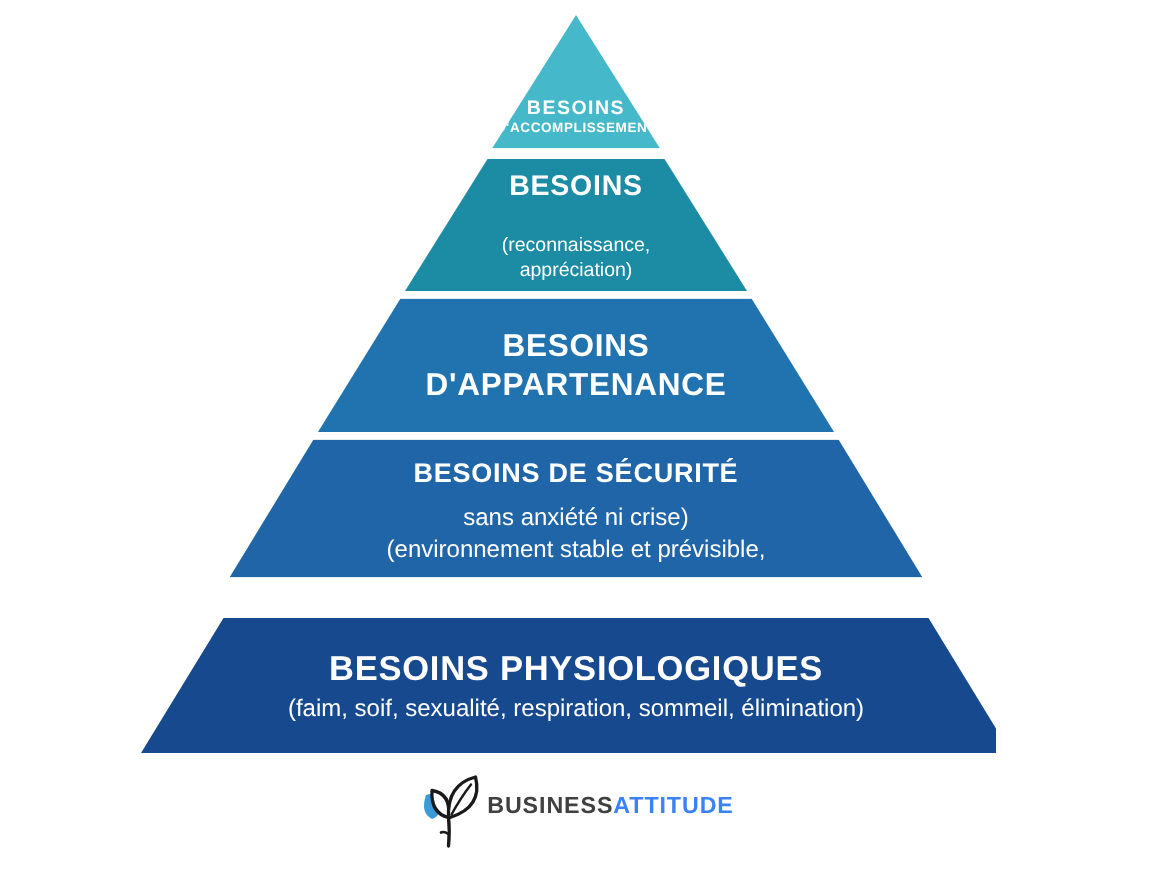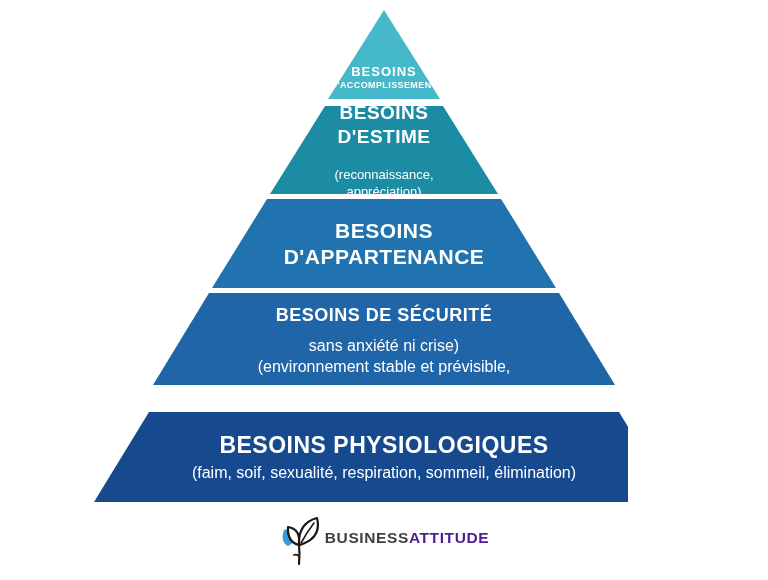--- a/index.html
+++ b/index.html
@@ -7,20 +7,21 @@
     padding: 0;
     background: #ffffff;
     font-family: "Liberation Sans", "DejaVu Sans", sans-serif;
   }
   .canvas {
     position: relative;
     width: 628px;
     height: 580px;
     background: #ffffff;
     overflow: hidden;
+    padding-left: 36px;
   }
   .level {
     position: absolute;
     left: 0;
     width: 768px;
     display: flex;
     flex-direction: column;
     align-items: center;
     justify-content: center;
     color: #ffffff;
@@ -104,21 +105,20 @@
 
 <div class="canvas">
 
   <div class="level level-1" style="background: rgb(69, 185, 201);">
     <div class="title-line">BESOINS</div>
     <div class="title-line-2">D'ACCOMPLISSEMENT</div>
   </div>
 
   <div class="level level-2" style="background: rgb(28, 140, 164);">
     <div class="title-line">BESOINS</div>
-    <div class="title-line">D'ESTIME</div>
     <div class="subtitle">
       <div class="sub-line">(reconnaissance,</div>
       <div class="sub-line">appréciation)</div>
     </div>
   </div>
 
   <div class="level level-3" style="background: rgb(33, 115, 176);">
     <div class="title-line">BESOINS</div>
     <div class="title-line">D'APPARTENANCE</div>
   </div>
@@ -146,17 +146,17 @@
       <path d="M20,31 Q8,28 9,13 Q22,15 20,31 Z" fill="#ffffff" stroke="#1a1a1a" stroke-width="2.2" stroke-linejoin="round"></path>
 
       <path d="M20,31 Q19,9 38,4 Q43,24 21,31 Z" fill="#ffffff" stroke="#1a1a1a" stroke-width="2.2" stroke-linejoin="round"></path>
 
       <path d="M22,29 Q28,18 35,9" fill="none" stroke="#1a1a1a" stroke-width="1.6" stroke-linecap="round"></path>
 
       <path d="M20,31 Q21,40 20,50" fill="none" stroke="#1a1a1a" stroke-width="2.2" stroke-linecap="round"></path>
       <path d="M20,42 Q17,40 15,41" fill="none" stroke="#1a1a1a" stroke-width="1.8" stroke-linecap="round"></path>
     </svg>
     <div class="brand-text">
-      <span class="brand-first" style="color: #404040;">BUSINESS</span><span class="brand-second" style="color: #4c1d95;">ATTITUDE</span>
+      <span class="brand-first" style="color: #404040;">BUSINESS</span><span class="brand-second" style="color: #3b82f6;">ATTITUDE</span>
     </div>
   </div>
 
 </div>
 
 </body></html>

